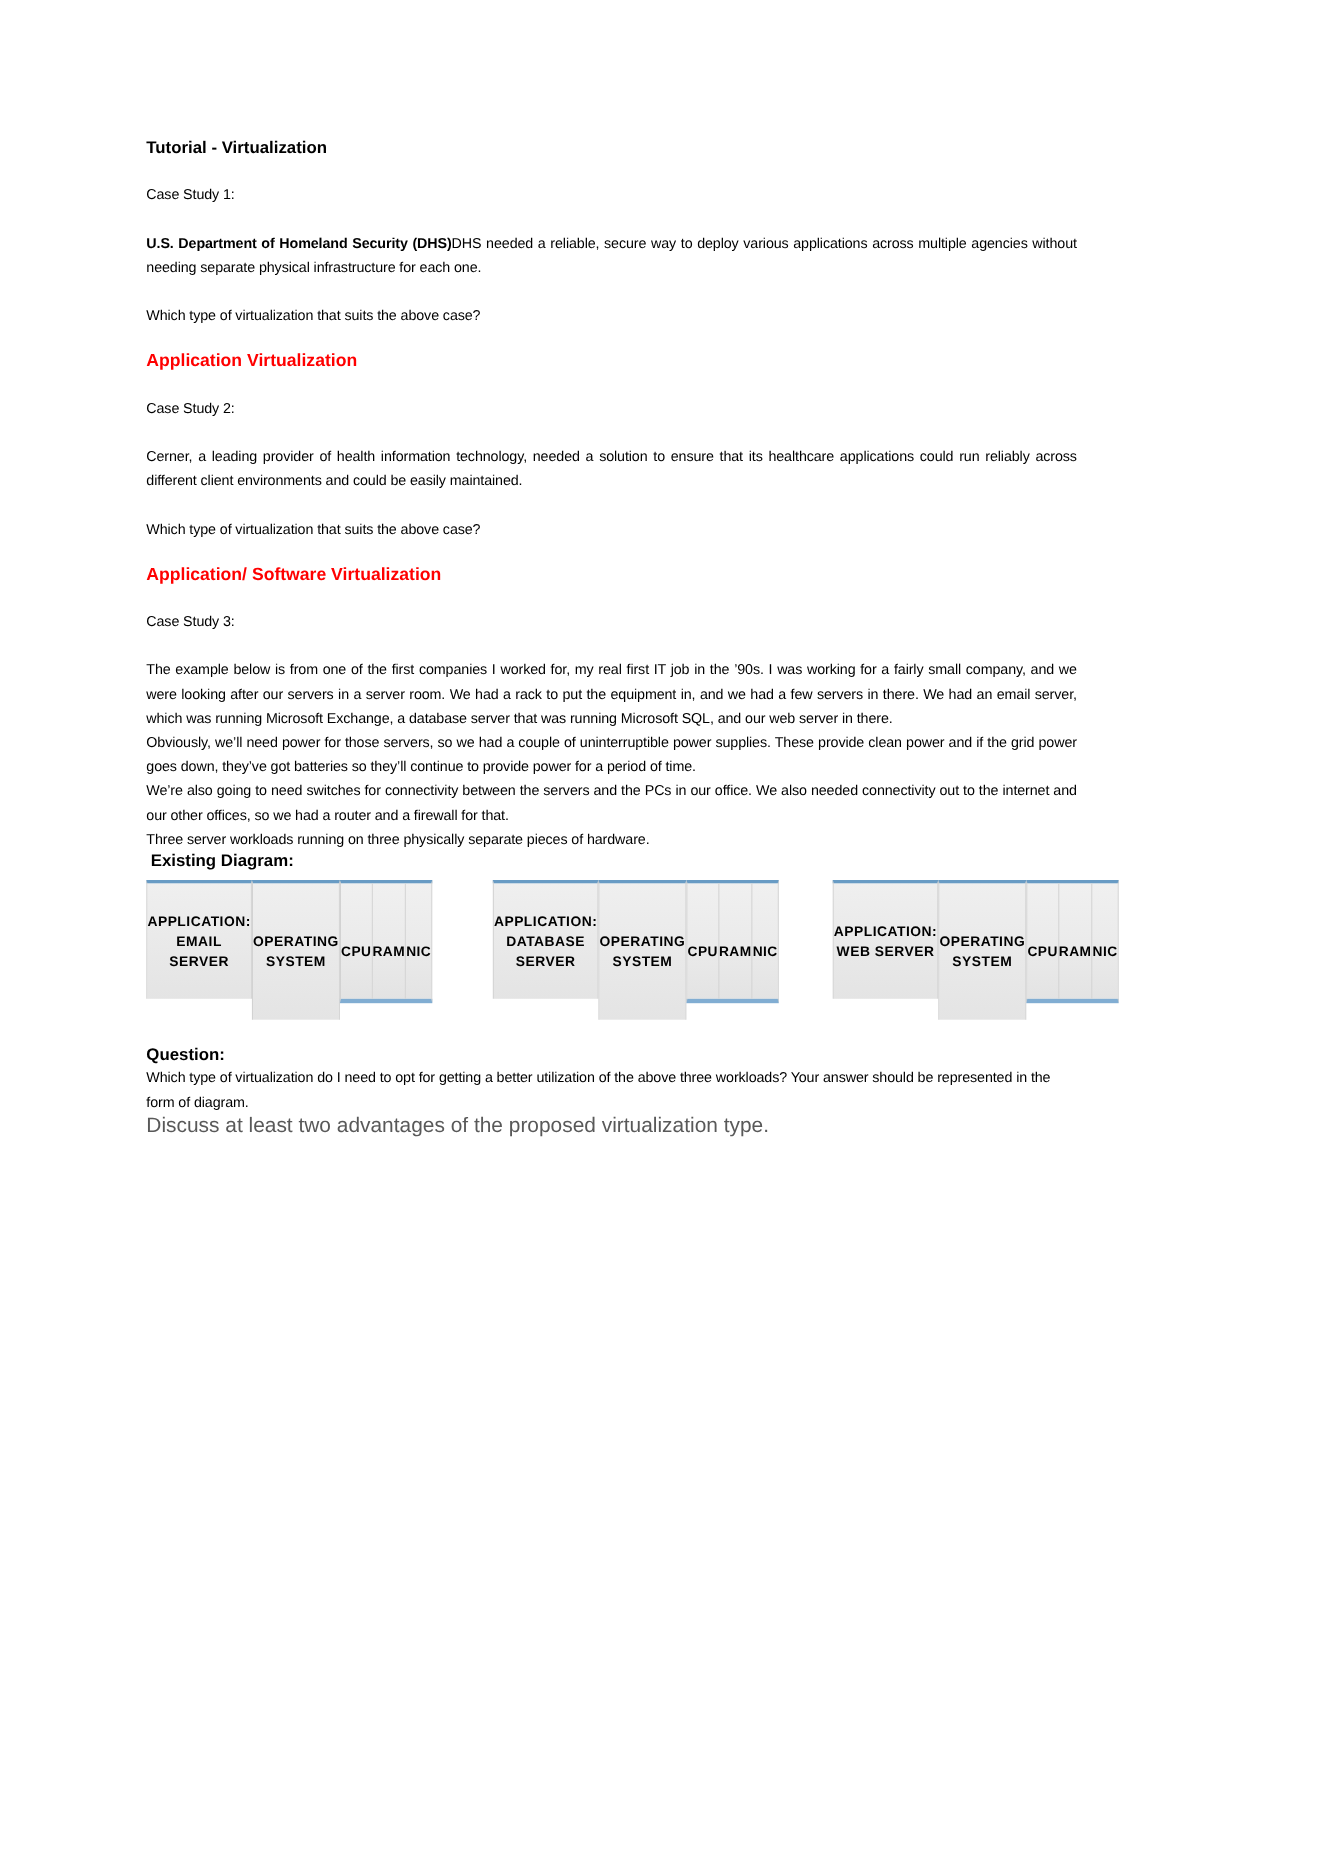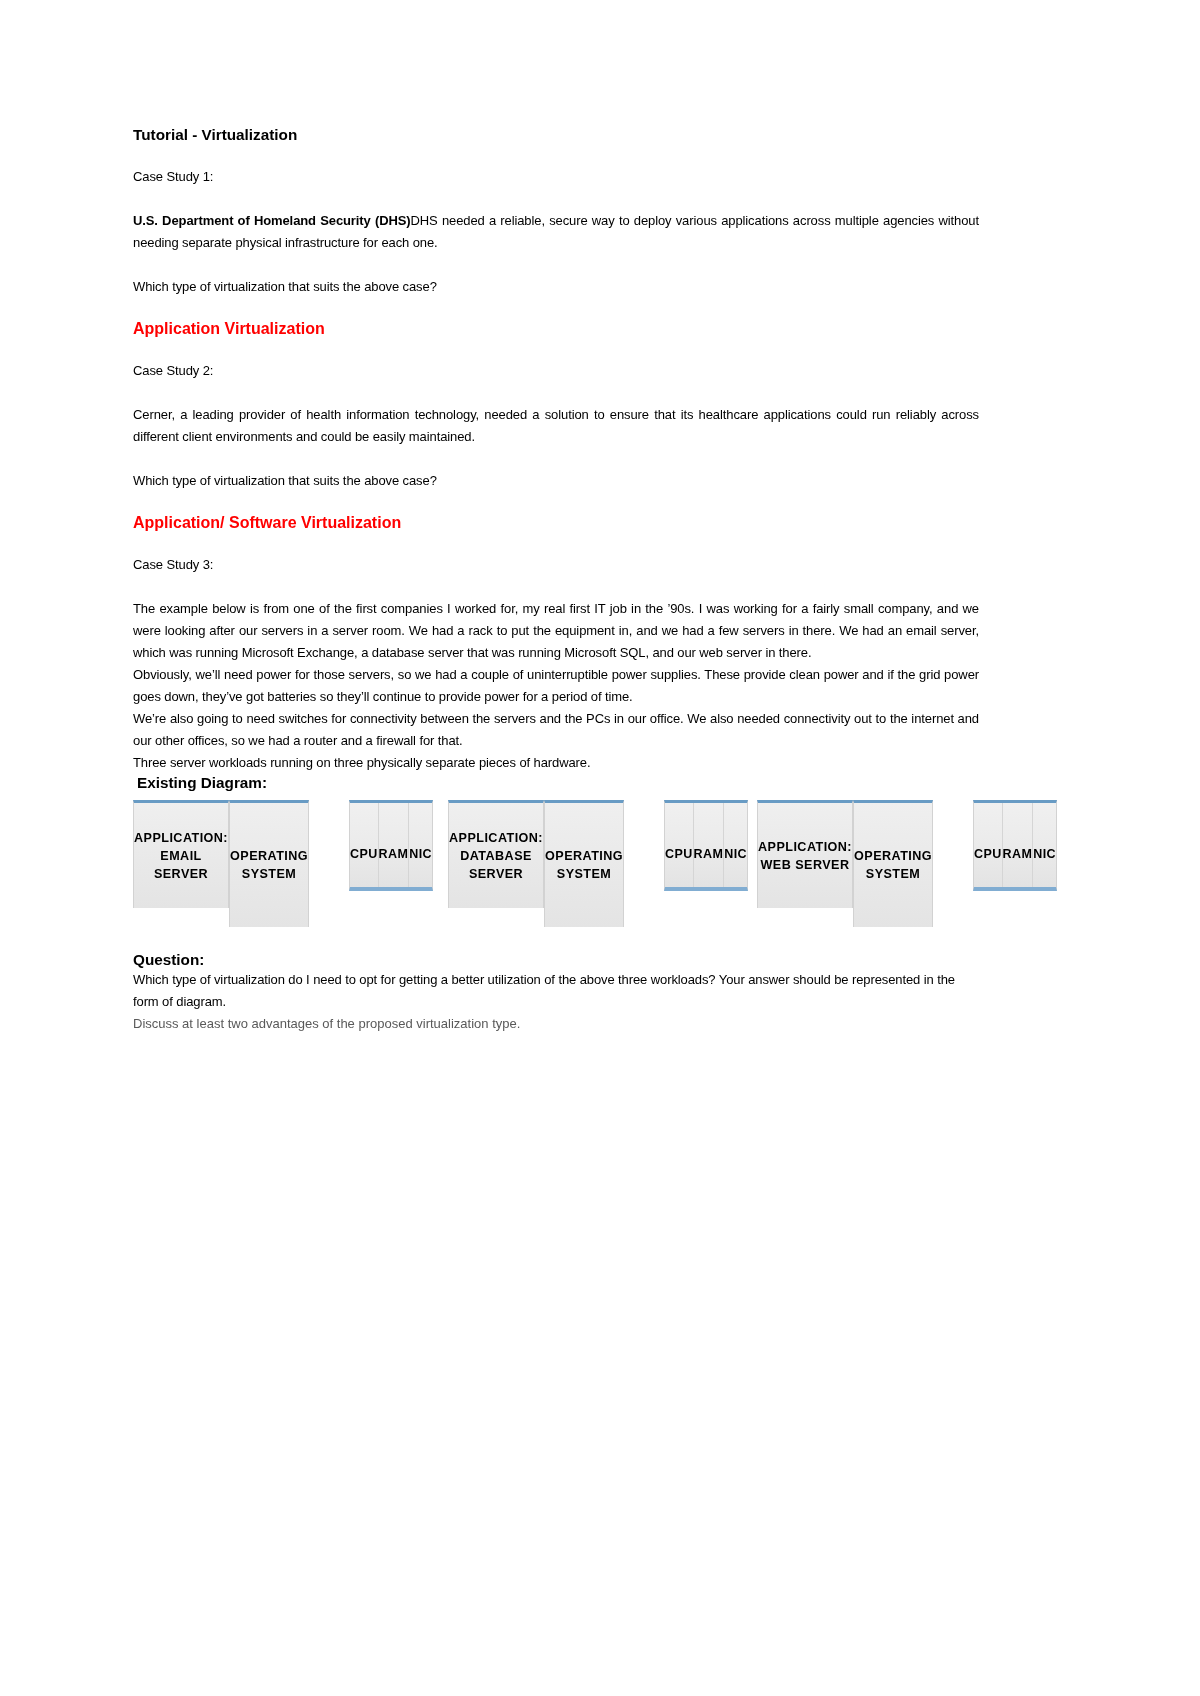--- a/index.html
+++ b/index.html
@@ -53,21 +53,21 @@
   }
   .redbig {
     font-size: 23px;
     font-weight: bold;
     color: #ff0000;
     font-family: "Liberation Sans", sans-serif;
     margin: 2px 0 2px 0;
     line-height: 28px;
   }
   .gray-line {
-    font-size: 13px;
+    font-size: 19px;
     line-height: 22px;
     color: #595959;
     margin: 0;
   }
 
   
   .diagram-label {
     font-size: 15.3px;
     font-weight: bold;
     margin: 0 0 8px 4px;
@@ -99,28 +99,27 @@
   }
   .band-app {
     height: 108px;
     flex-direction: column;
   }
   .band-os {
     height: 127px;
   }
   .hw-row {
     display: flex;
-    height: 91px;
+    height: 112px;
     border-top: 3px solid #689bc4;
     border-bottom: 4px solid #81add2;
     border-left: 1px solid #d2d2d2;
     border-right: 1px solid #d2d2d2;
     box-sizing: border-box;
     background: linear-gradient(to bottom, #f0f0f0 0%, #eaeaea 60%, #e3e3e3 100%);
-    margin-left: 40px;
   }
   .hw-cell {
     flex: 1;
     display: flex;
     align-items: center;
     justify-content: center;
     font-size: 12.5px;
     font-weight: bold;
     letter-spacing: 0.4px;
     border-right: 1px solid #d5d5d5;

